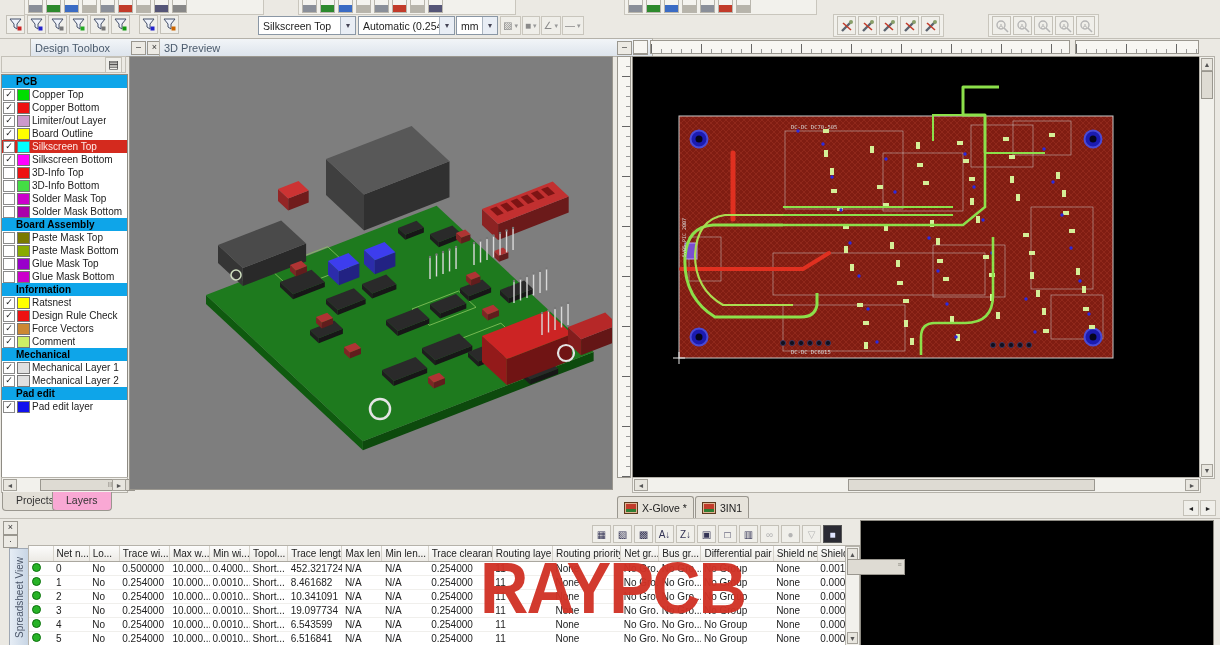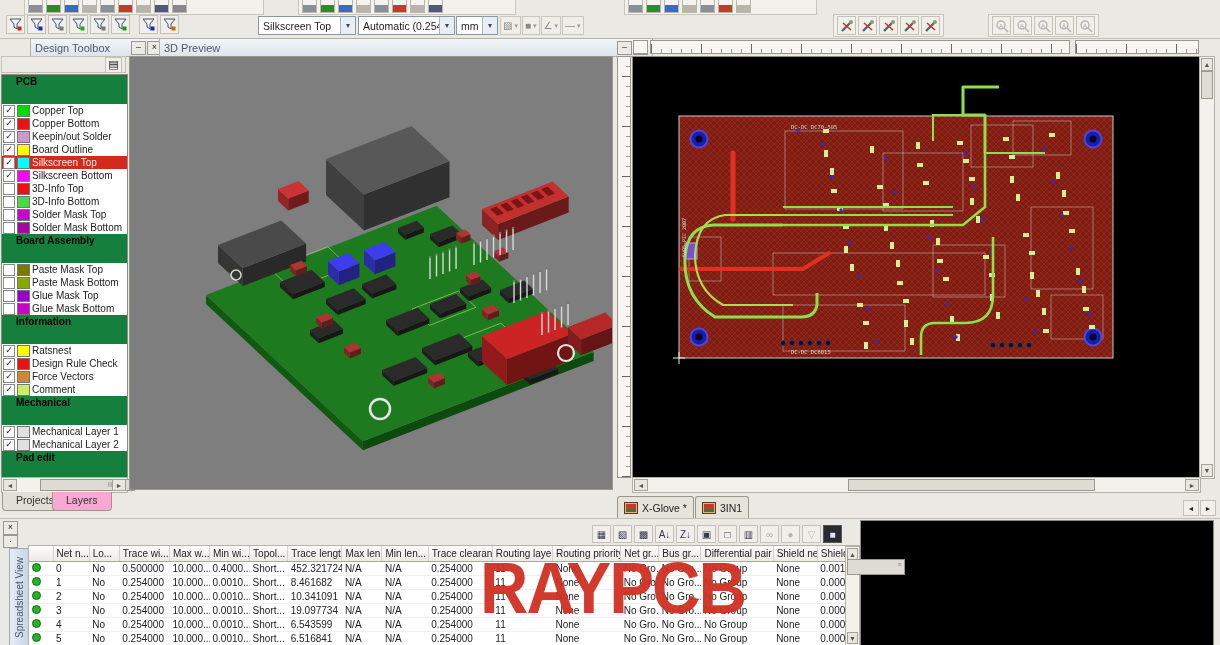--- a/index.html
+++ b/index.html
@@ -26,21 +26,21 @@
   .dditem .g{font-size:10px;color:#8a8a8a;}
   .dditem .a{font-size:7px;color:#999;}
   
   .panel-title{background:linear-gradient(#f2f5f8,#dde4ec);border:1px solid #b4b1a9;
                border-bottom:1px solid #b4b1a9;color:#4a5a6c;font-size:11px;display:flex;
                align-items:center;padding:0 4px;margin-left:30px;}
   .ptbtns{margin-left:auto;display:flex;gap:1px;}
   .pbtn{width:13px;height:12px;border:1px solid #9a978f;background:#eceae4;font-size:9px;
         line-height:10px;text-align:center;color:#333;}
   .listbox{background:#fff;border:1px solid #8e8b83;overflow:hidden;}
-  .layer-group{background:#15803d;color:#000;font-weight:bold;font-size:10px;padding:0 2px 16px 14px;
+  .layer-group{background:#0ea5e9;color:#000;font-weight:bold;font-size:10px;padding:0 2px 0 14px;
                height:13px;line-height:13px;}
   .layer-row{display:flex;align-items:center;height:13px;gap:2px;padding-left:1px;}
   .layer-row.sel{background:#d42a1e;color:#ffe9e6;}
   .cb{width:10px;height:10px;border:1px solid #8a8a8a;background:#fff;font-size:9px;line-height:9px;
       text-align:center;color:#222;flex:0 0 auto;}
   .sw{width:11px;height:10px;border:1px solid #777;flex:0 0 auto;}
   .lb{font-size:10px;white-space:nowrap;overflow:hidden;}
   
   .sb{background:#f2f1ec;border:1px solid #b5b2aa;}
   .sbtn{position:absolute;background:#e8e6df;border:1px solid #a5a29a;color:#555;font-size:7px;
@@ -297,21 +297,21 @@
         <span class="lb">Copper Top</span>
       </div>
       <div class="layer-row">
         <span class="cb">✓</span>
         <span class="sw" style="background: rgb(238, 17, 17);"></span>
         <span class="lb">Copper Bottom</span>
       </div>
       <div class="layer-row">
         <span class="cb">✓</span>
         <span class="sw" style="background: rgb(204, 153, 204);"></span>
-        <span class="lb">Keepin/out Solder</span>
+        <span class="lb">Limiter/out Layer</span>
       </div>
       <div class="layer-row">
         <span class="cb">✓</span>
         <span class="sw" style="background: rgb(255, 255, 0);"></span>
         <span class="lb">Board Outline</span>
       </div>
       <div class="layer-row sel">
         <span class="cb">✓</span>
         <span class="sw" style="background: rgb(0, 255, 255);"></span>
         <span class="lb">Silkscreen Top</span>

